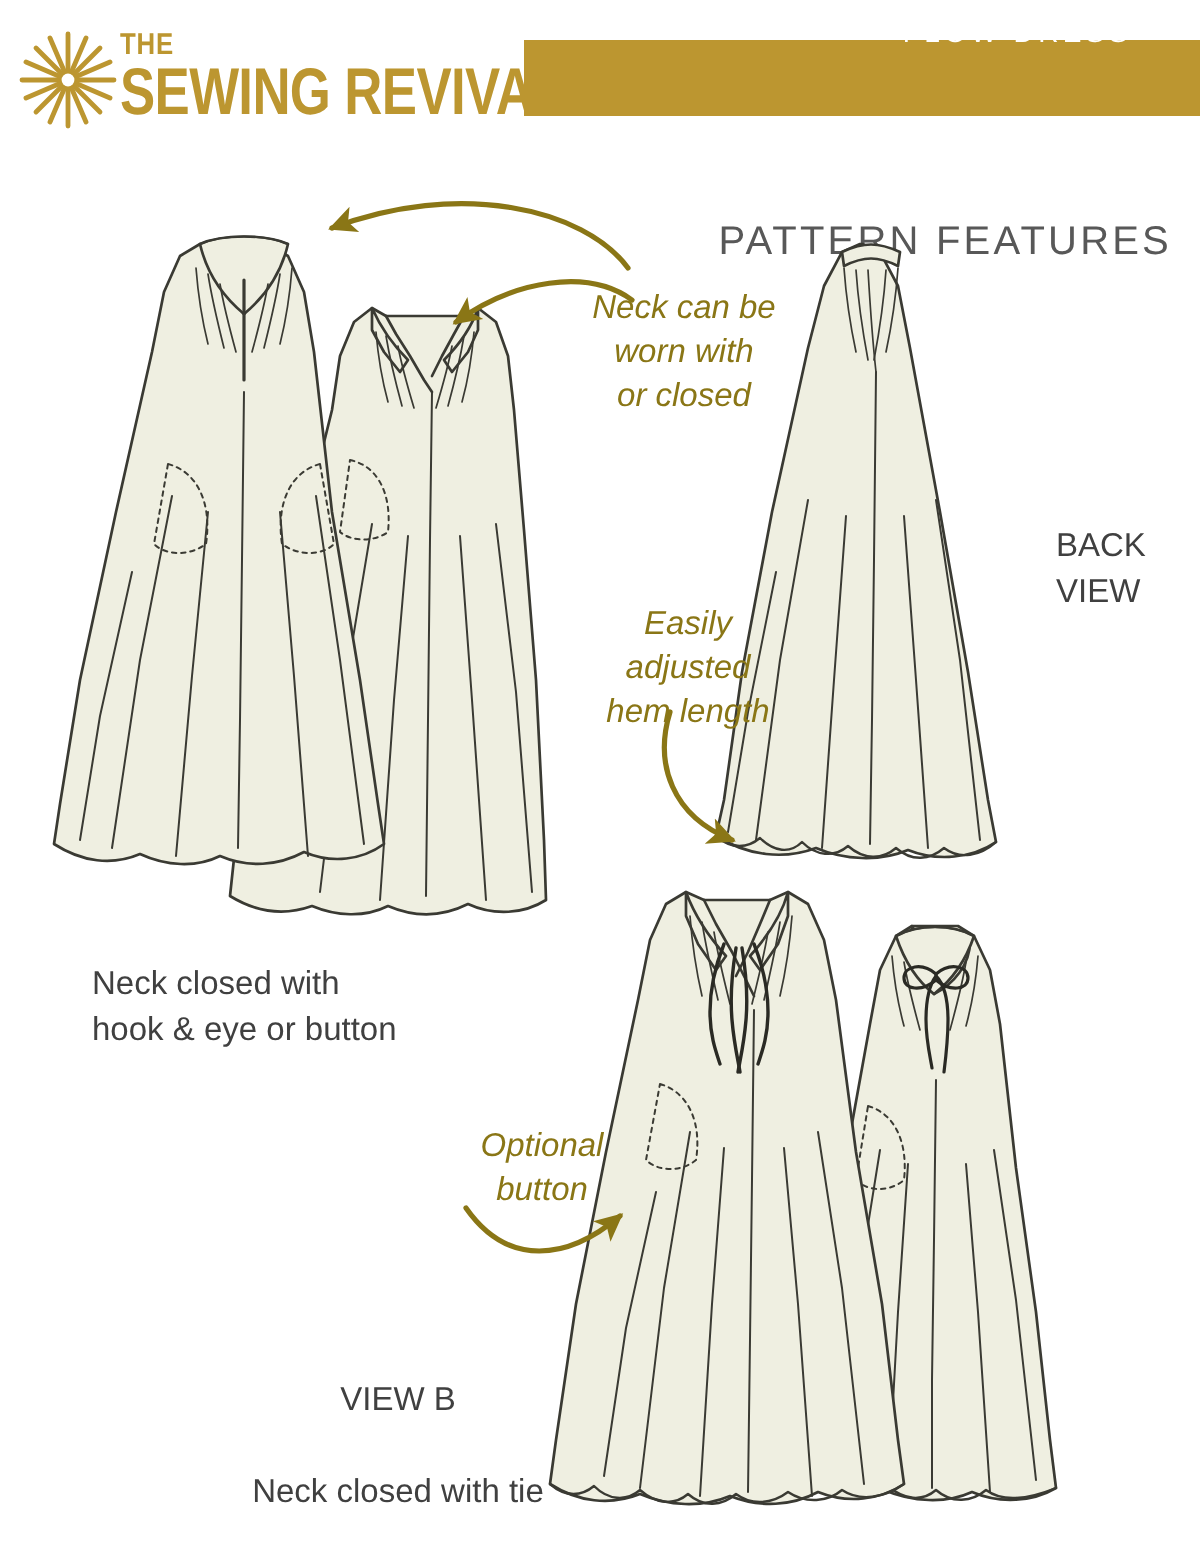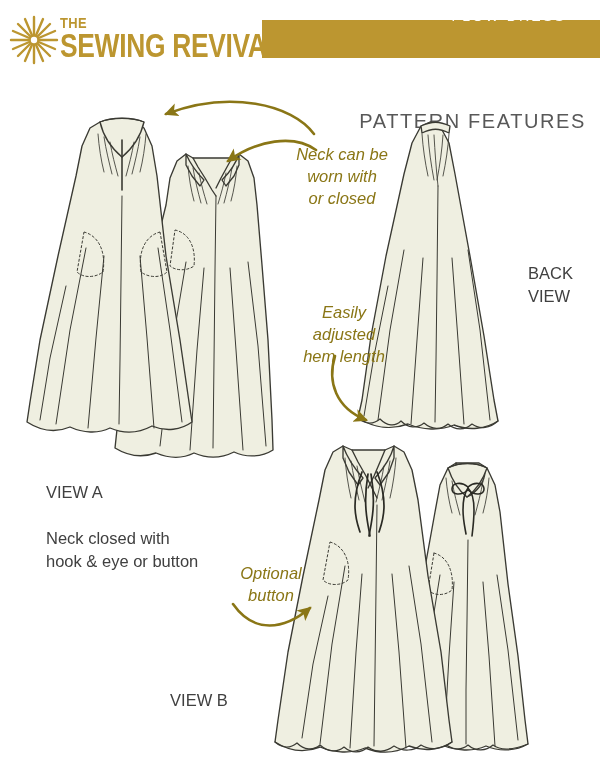--- a/index.html
+++ b/index.html
@@ -386,23 +386,23 @@
 <div class="callout" id="callout-neck">Neck can be
 worn with
 or closed</div>
 <div class="callout" id="callout-hem">Easily
 adjusted
 hem length</div>
 <div class="callout" id="callout-pockets">Optional
 button</div>
 
 <div class="view-label" id="label-view-a">
-  <div>VIEW A</div>
   <div style="white-space:pre-line">Neck closed with
 hook &amp; eye or button</div>
 </div>
 
 <div class="view-label" id="label-back-view">BACK
 VIEW</div>
 
 <div class="view-label" id="label-view-b">
   <div>VIEW B</div>
+  <div style="white-space:pre-line">Neck closed with tie</div>
 </div>
 
 </body></html>

